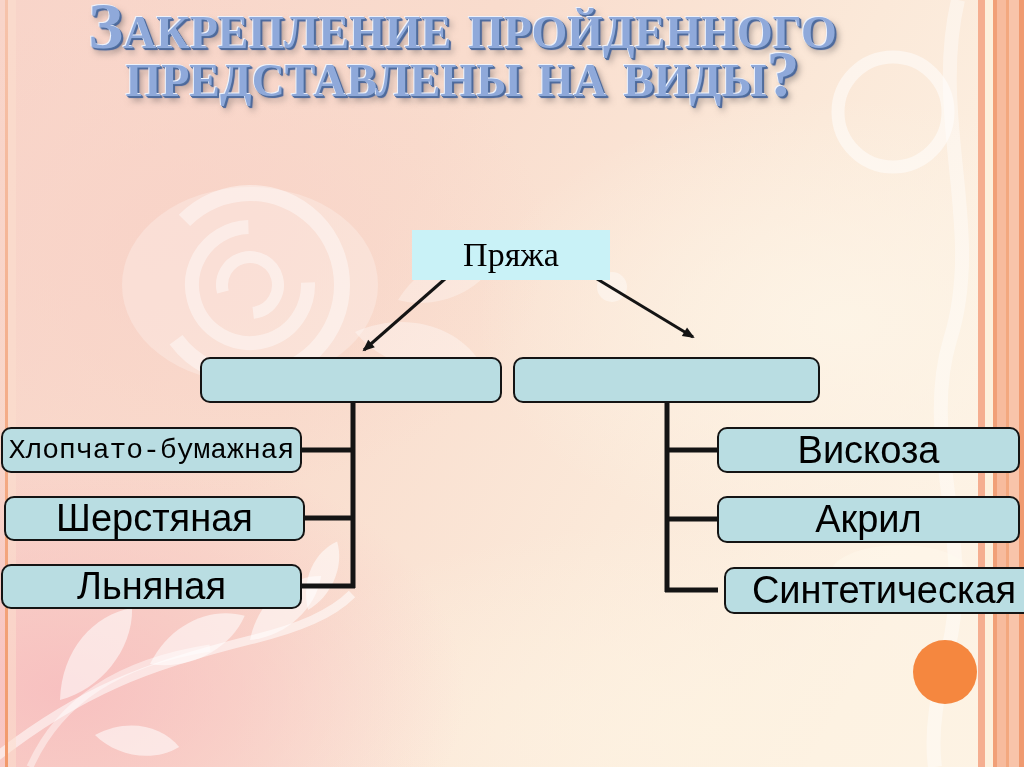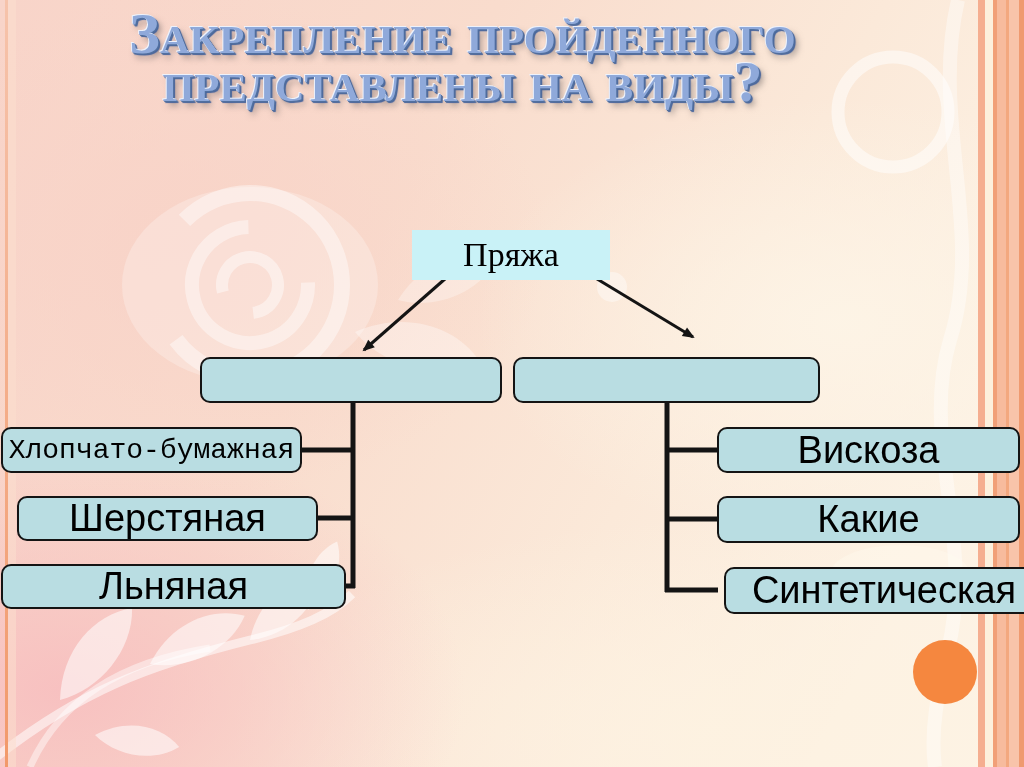--- a/index.html
+++ b/index.html
@@ -24,23 +24,23 @@
   .stripe{position:absolute;top:0;height:767px;}
   .s1{left:978px;width:7px;background:#f5ae90;}
   .s2{left:985px;width:8px;background:#fdf0dd;}
   .s3{left:993px;width:4px;background:#f1a078;}
   .s4{left:997px;width:9px;background:#f7bb9d;}
   .s5{left:1006px;width:3px;background:#f3a87f;}
   .s6{left:1009px;width:10px;background:#f8c4aa;}
   .s7{left:1019px;width:5px;background:#ef9a70;}
   
   .title{
-    position:absolute;left:25px;top:10px;width:875px;text-align:center;
+    position:absolute;left:25px;top:2px;width:875px;text-align:center;
     font-family:"Liberation Serif", serif;font-weight:700;font-variant:small-caps;
-    font-size:58px;line-height:48px;letter-spacing:0px;color:#8fa9da;
+    font-size:66px;line-height:48px;letter-spacing:0px;color:#8fa9da;
     text-shadow:-1px -1px 0 #edf2fc, 1px 1px 0 #51709f, 2px 2px 1px #46639b, 4px 5px 6px rgba(110,100,100,0.55);
   }
   
   .node{
     position:absolute;box-sizing:border-box;display:flex;align-items:center;justify-content:center;
     background:#b9dde2;border:2px solid #141414;border-radius:10px;color:#000;
   }
   .root-node{
     background:#c9f2f7;border:none;border-radius:0;
     font-family:"Liberation Serif", serif;font-size:34px;
@@ -119,22 +119,22 @@
       <line x1="665" y1="590" x2="718" y2="590" stroke-width="5"></line>
     </g>
   </svg>
 
   <div class="node root-node" style="left:412px;top:212px;width:198px;height:50px;margin-top:18px;">Пряжа</div>
 
   <div class="node" style="left:200px;top:357px;width:302px;height:46px;"></div>
   <div class="node" style="left:513px;top:357px;width:307px;height:46px;"></div>
 
   <div class="node serif-node" style="left:1px;top:427px;width:301px;height:46px;">Хлопчато-бумажная</div>
-  <div class="node sans-node" style="left:17px;top:496px;width:301px;height:45px;">Шерстяная</div>
-  <div class="node sans-node" style="left:1px;top:564px;width:345px;height:45px;">Льняная</div>
+  <div class="node sans-node" style="left:4px;top:496px;width:301px;height:45px;">Шерстяная</div>
+  <div class="node sans-node" style="left:1px;top:564px;width:301px;height:45px;">Льняная</div>
 
   <div class="node sans-node" style="left:717px;top:427px;width:303px;height:46px;">Вискоза</div>
-  <div class="node sans-node" style="left:717px;top:496px;width:303px;height:47px;">Какие</div>
+  <div class="node sans-node" style="left:717px;top:496px;width:303px;height:47px;">Акрил</div>
   <div class="node sans-node" style="left:717px;top:567px;width:320px;height:47px;margin-left:7px;">Синтетическая</div>
 
   <div class="accent-dot"></div>
 
 </div>
 
 </body></html>

